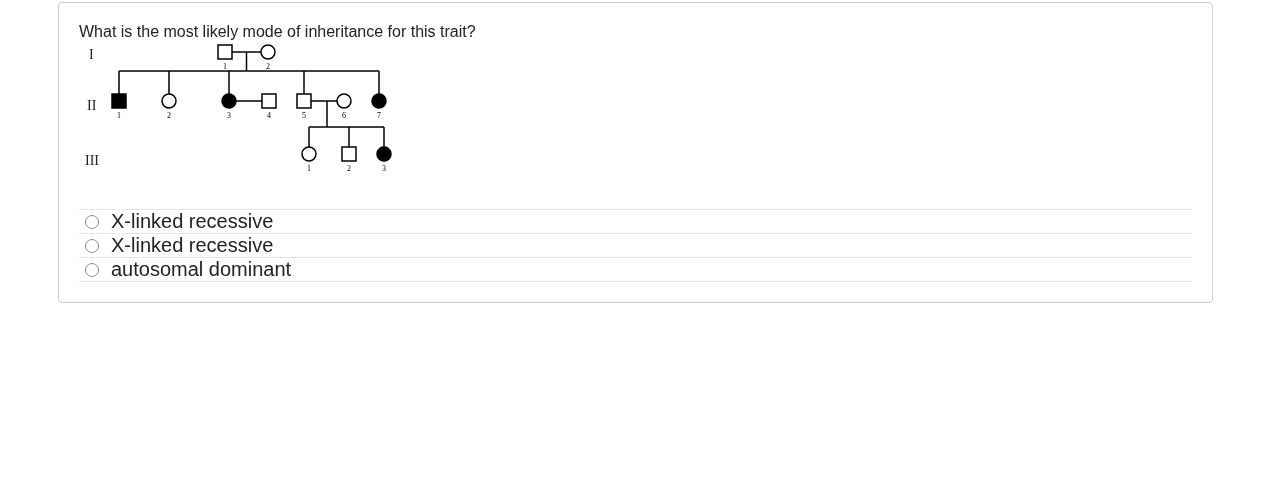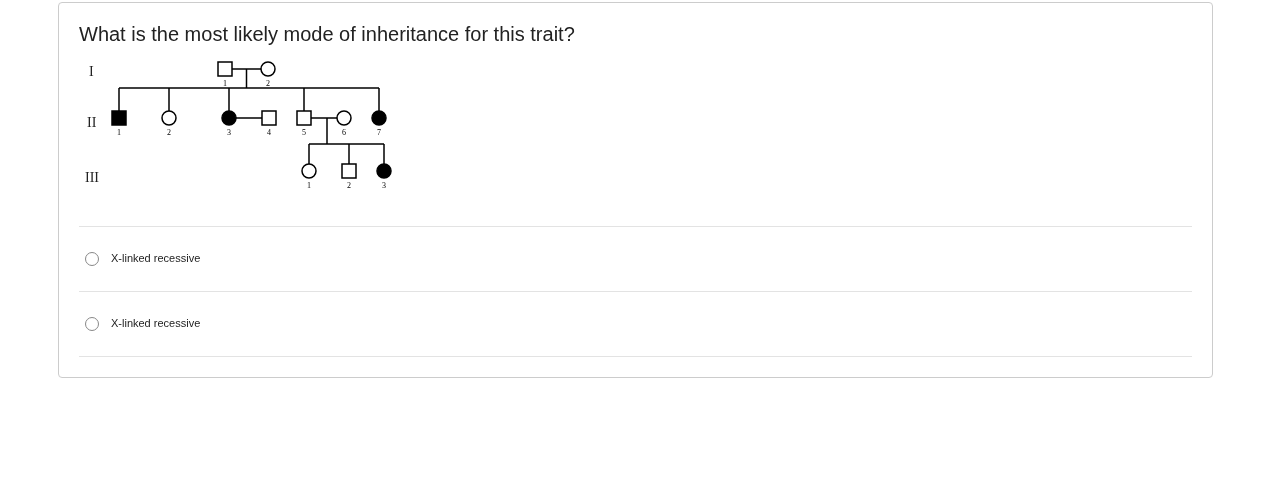--- a/index.html
+++ b/index.html
@@ -10,43 +10,42 @@
     color: #222;
   }
   .card {
     margin: 2px 58px 2px 58px;
     border: 1px solid #ccc;
     border-radius: 4px;
     padding: 20px 20px 20px 20px;
     box-sizing: border-box;
   }
   .question-text {
-    font-size: 20px;
-    margin-bottom: 12px;
+    font-size: 16px;
   }
   .pedigree-wrap {
     position: relative;
     width: 420px;
     height: 160px;
     margin-bottom: 8px;
   }
   .gen-label {
     position: absolute;
     font-family: "Times New Roman", serif;
     font-size: 14px;
   }
   .options {
     margin-top: 8px;
   }
   .option-row {
     display: flex;
-    align-items: flex-start;
-    padding: 25px 2px;
+    align-items: center;
+    padding: 0 2px;
     border-bottom: 1px solid #e3e3e3;
-    font-size: 11px;
+    font-size: 20px;
     cursor: pointer;
   }
   .option-row:first-child {
     border-top: 1px solid #e3e3e3;
   }
   .radio {
     width: 14px;
     height: 14px;
     border: 1.5px solid #888;
     border-radius: 50%;
@@ -131,15 +130,19 @@
 
   <div class="options">
     <label class="option-row">
       <span class="radio"></span>
       <span>X-linked recessive</span>
     </label>
     <label class="option-row">
       <span class="radio"></span>
       <span>X-linked recessive</span>
     </label>
+    <label class="option-row">
+      <span class="radio"></span>
+      <span>autosomal dominant</span>
+    </label>
   </div>
 
 </div>
 
 </body></html>

